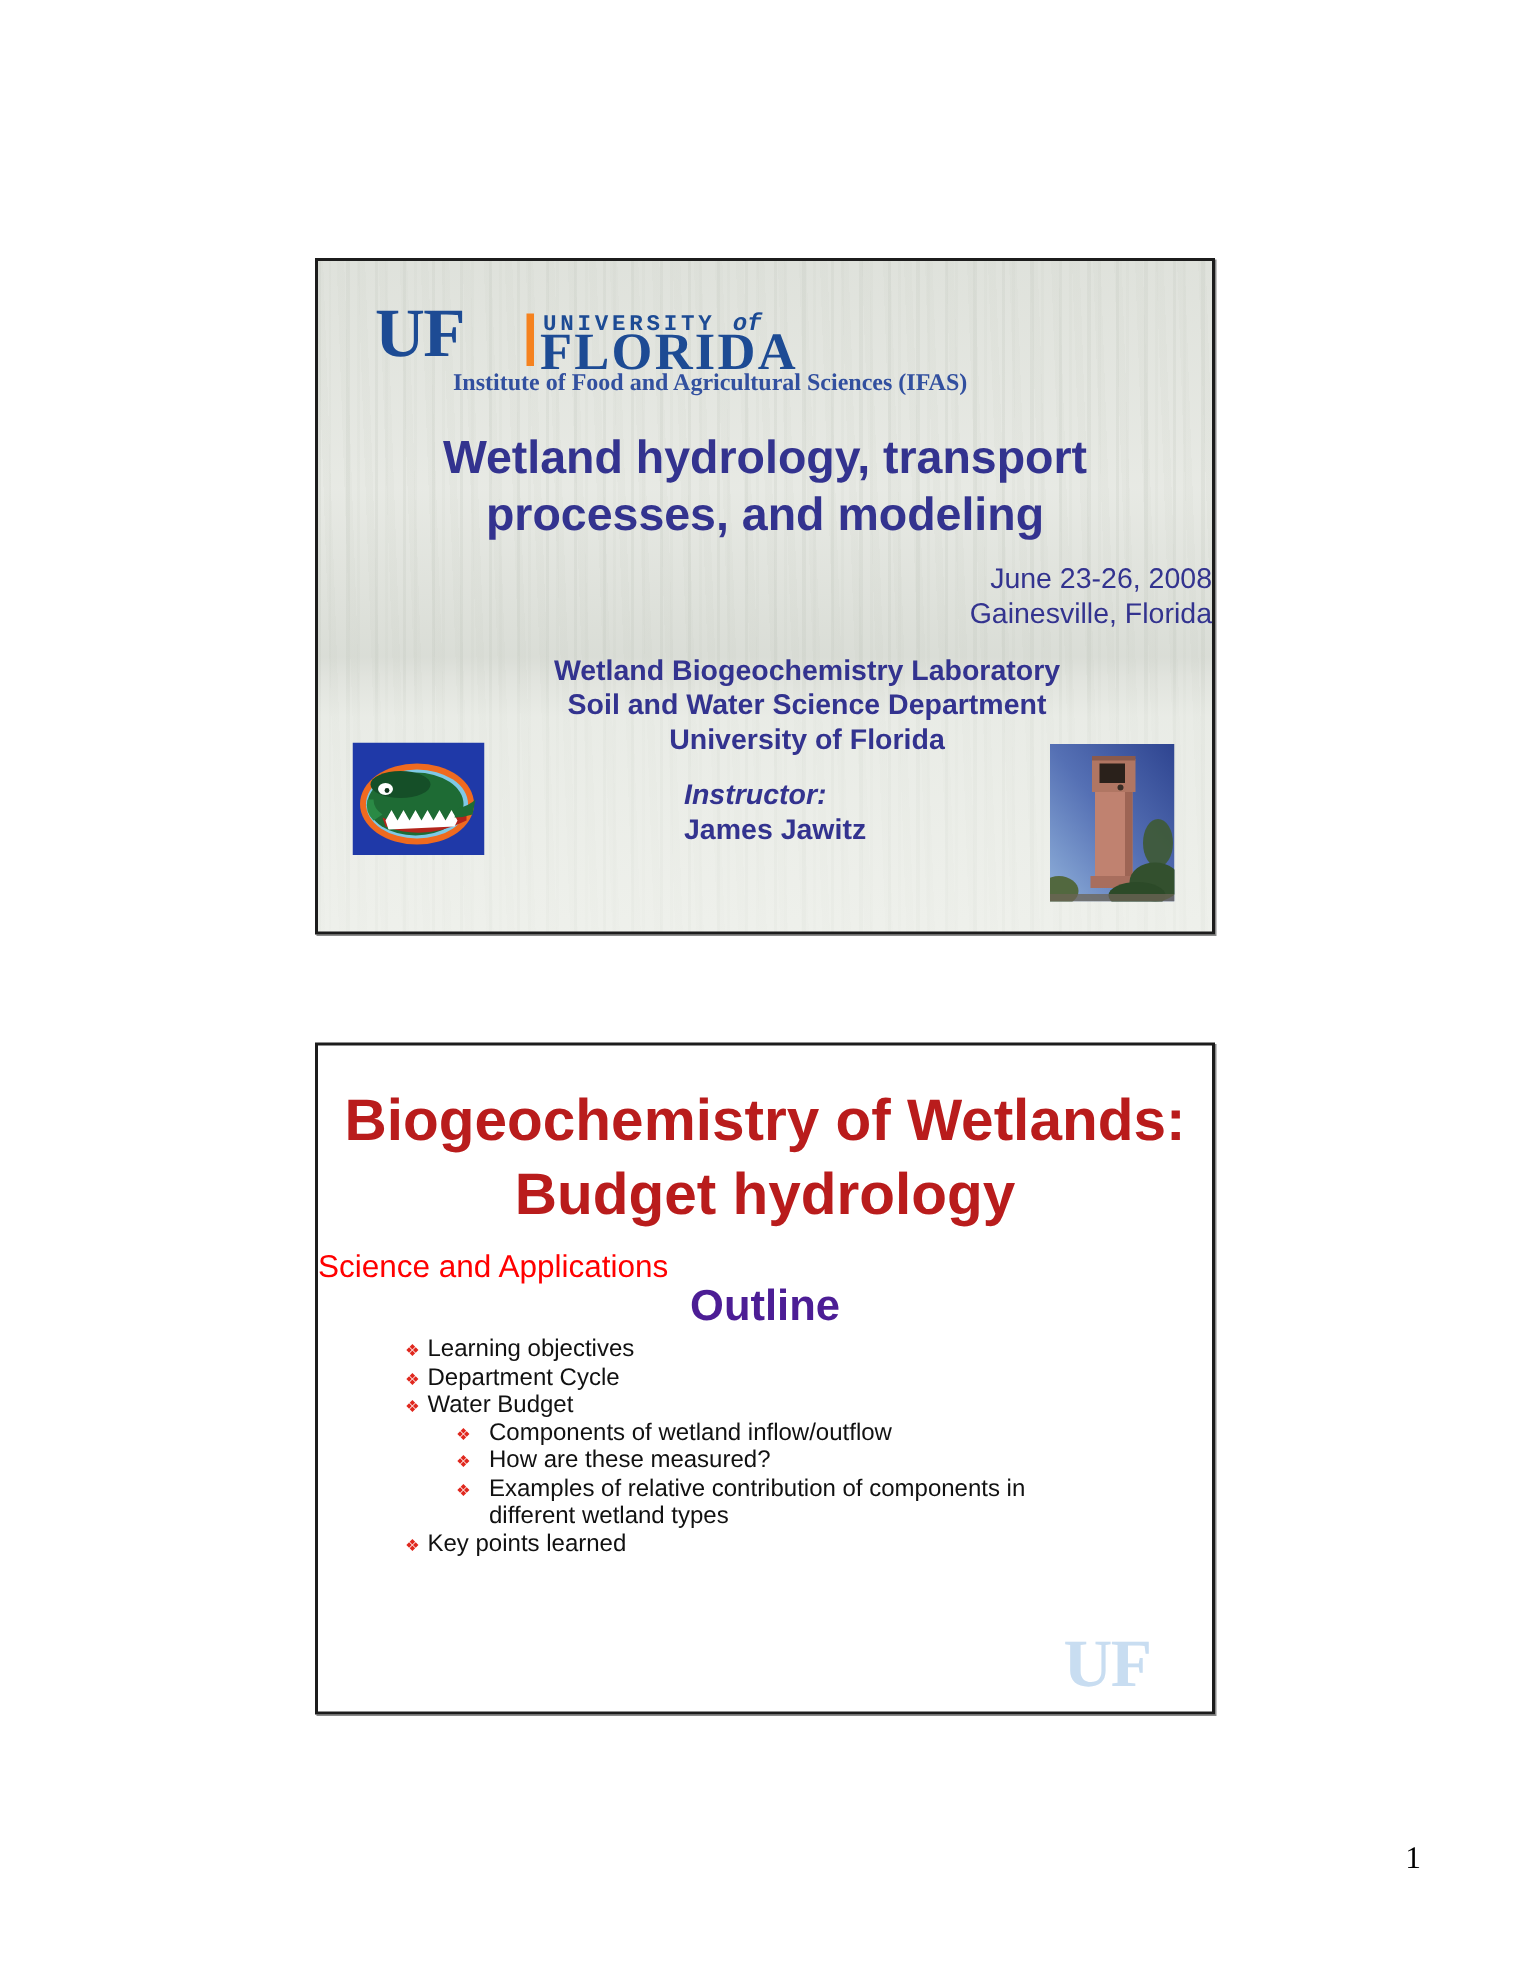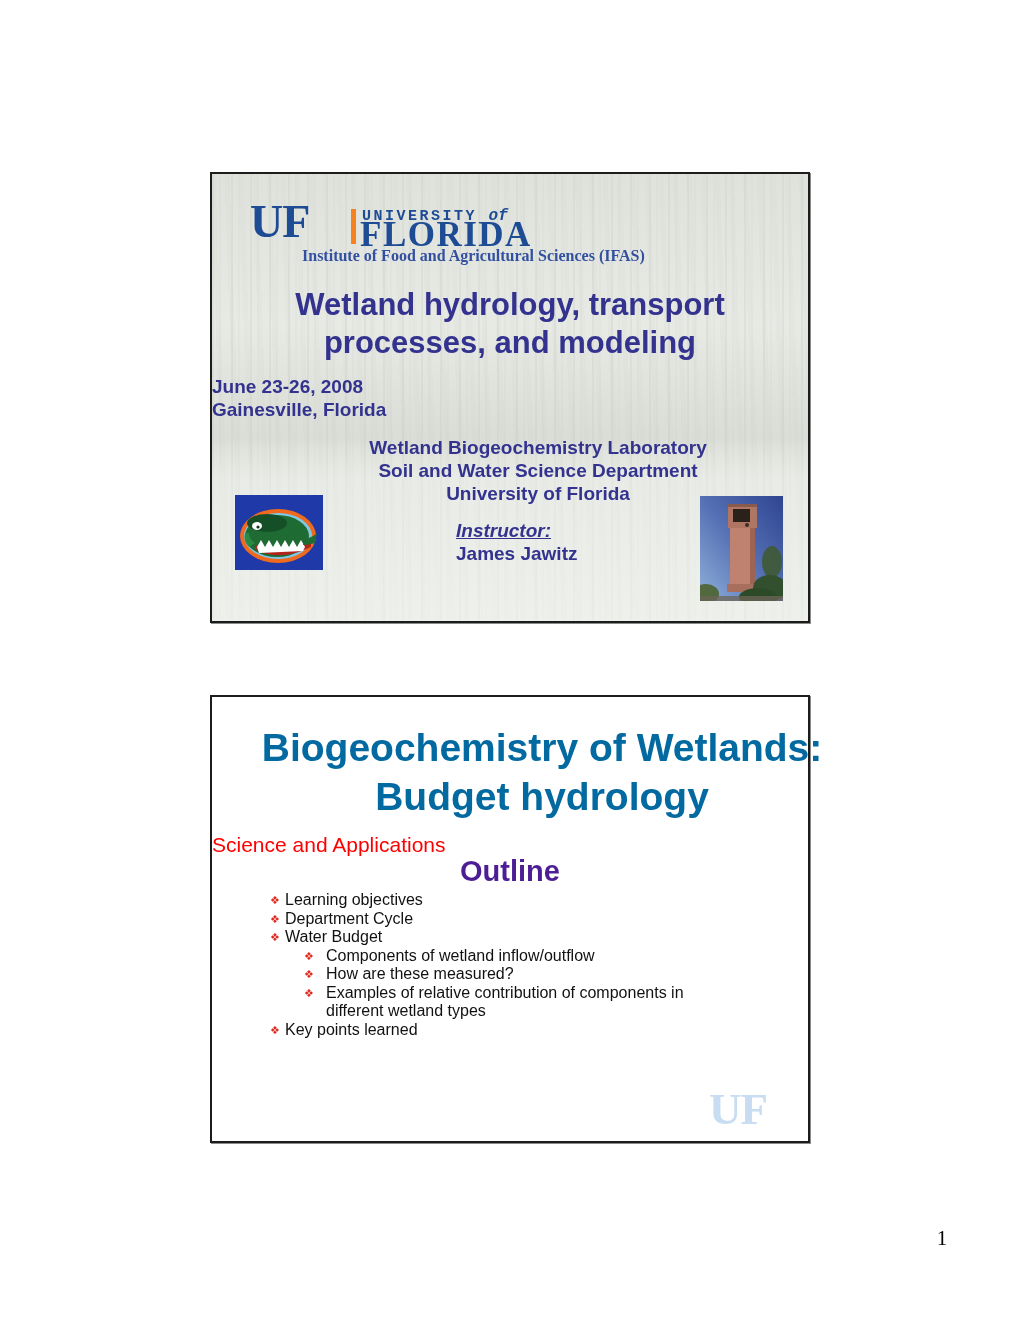--- a/index.html
+++ b/index.html
@@ -54,43 +54,42 @@
     font-family:"Liberation Serif", serif;font-weight:bold;
     font-size:16px;color:#32509f;white-space:nowrap;margin-left:40px;
   }
   .s1-title{
     position:absolute;left:0;top:112px;width:100%;
     text-align:center;font-weight:bold;font-size:31px;line-height:38px;
     color:#33338f;
   }
   .s1-date{
     position:absolute;left:0;top:201px;width:100%;
-    text-align:left;font-weight:bold;font-size:19px;line-height:23px;
+    text-align:right;font-weight:normal;font-size:19px;line-height:23px;
     color:#33338f;
   }
   .s1-org{
     position:absolute;left:0;top:262px;width:100%;
     text-align:center;font-weight:bold;font-size:19px;line-height:23px;
     color:#33338f;
     margin-left:28px;
   }
   .gator{position:absolute;left:23px;top:321px;width:88px;height:75px;}
   .instructor{
     position:absolute;left:244px;top:345px;
     font-weight:bold;font-size:19px;line-height:23px;color:#33338f;
   }
-  .instructor .lbl{font-style:italic;text-decoration:underline;}
+  .instructor .lbl{font-style:italic;}
   .tower{position:absolute;left:488px;top:322px;width:83px;height:105px;}
   
   .slide2{top:695px;height:448px;background:#ffffff;}
   .s2-title{
     position:absolute;left:0;top:26px;width:100%;
     text-align:center;font-weight:bold;font-size:39px;line-height:49px;
-    color:#0369a1;
-    padding-left:32px;
+    color:#b91c1c;
   }
   .s2-subtitle{
     position:absolute;left:0;top:136px;width:100%;
     font-size:21px;color:#ff0000;
   }
   .s2-outline{
     position:absolute;left:0;top:158px;width:100%;
     text-align:center;font-weight:bold;font-size:29px;color:#4c1d95;
   }
   .outline-list{position:absolute;left:58px;top:194px;width:520px;}

